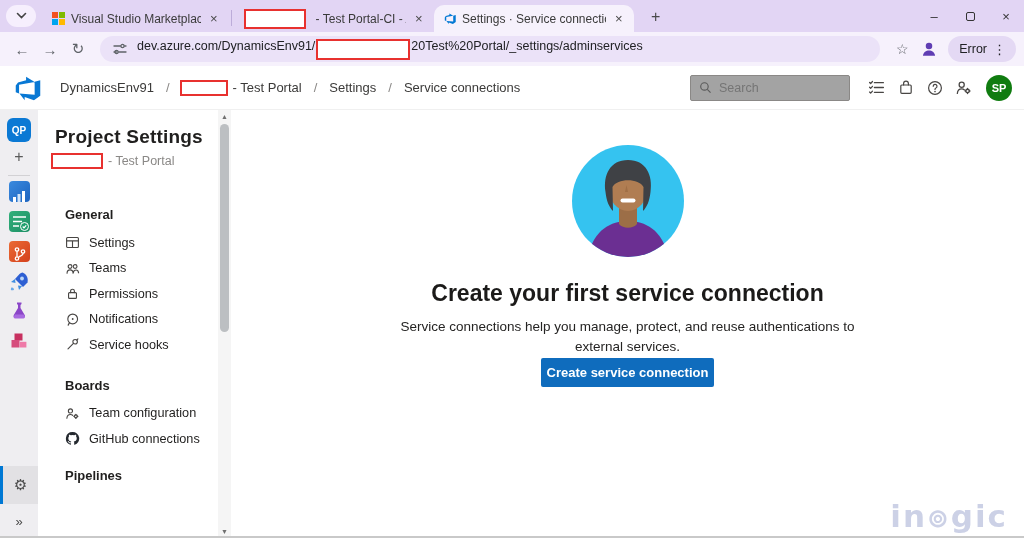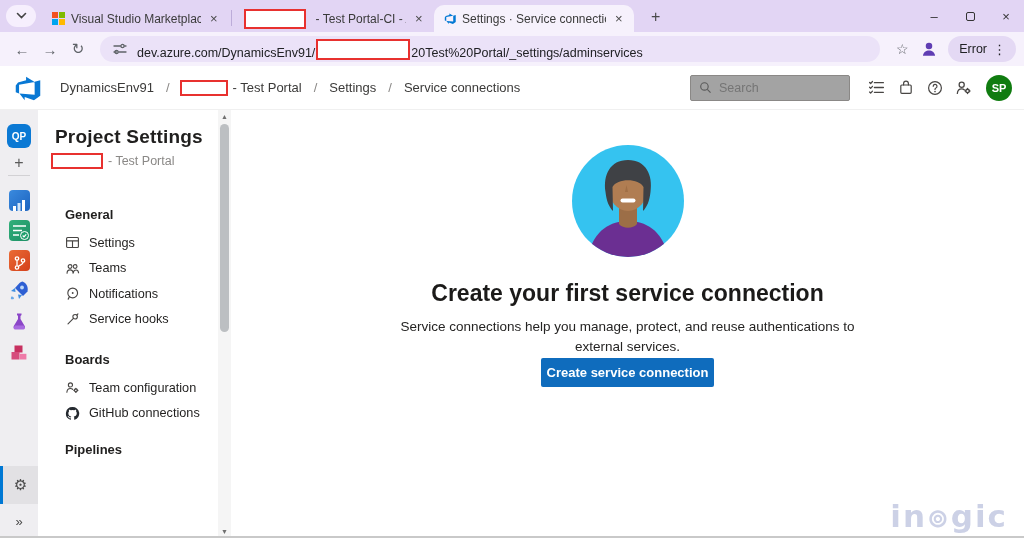--- a/index.html
+++ b/index.html
@@ -20,21 +20,21 @@
   .mslogo i { display:block; }
   .newtab { font-size:16px; color:#4a4a4a; margin:0 0 6px 10px; width:24px; text-align:center; }
   .win-controls { margin-left:auto; display:flex; align-items:center; height:32px; }
   .win-btn { width:36px; text-align:center; color:#333; font-size:13px; }
   .win-max { display:flex; align-items:center; justify-content:center; }
   .win-max i { display:block; width:9px; height:9px; border:1.2px solid #333; border-radius:2px; }
 
   .toolbar { height:34px; background:#f6f1fc; display:flex; align-items:center; padding:0 8px; }
   .nav-btn { width:28px; text-align:center; font-size:15px; color:#5f6368; }
   .addr { flex:1; height:26px; background:#ebe2f8; border-radius:13px; display:flex; align-items:center; padding:0 12px; margin:0 8px; overflow:hidden; }
-  .addr .url { font-size:12.5px; color:#202124; white-space:nowrap; display:flex; align-items:flex-end; }
+  .addr .url { font-size:12.5px; color:#202124; white-space:nowrap; display:flex; align-items:flex-start; }
   .star { width:28px; text-align:center; font-size:14px; color:#5f6368; }
   .profile-icon { width:26px; display:flex; justify-content:center; }
   .error-pill { background:#e4d9f4; height:26px; border-radius:13px; display:flex; align-items:center; padding:0 4px 0 11px; margin-left:6px; }
   .error-label { font-size:12.5px; color:#202124; }
   .kebab { font-size:13px; color:#202124; padding:0 6px; }
 
   
   .redbox { display:inline-block; background:#fff; border:2px solid #e8312f; vertical-align:middle; }
   .redbox.tab { width:62px; height:20px; margin-right:4px; flex:0 0 auto; }
   .redbox.addr-box { width:94px; height:21px; margin:0 1px; }
@@ -48,21 +48,21 @@
   .crumb-sep { color:#8a8886; padding:0 10px; }
   .header-right { margin-left:auto; display:flex; align-items:center; }
   .search-box { width:160px; height:26px; border:1px solid #8a8886; border-radius:2px; background:#a3a3a3; display:flex; align-items:center; padding:0 8px; }
   .search-box input { border:none; outline:none; background:transparent; font-size:12.5px; color:#333; width:110px; margin-left:7px; font-family:"Liberation Sans",sans-serif; }
   .hicon { width:29px; display:flex; justify-content:center; align-items:center; color:#3b3a39; }
   .avatar-sp { width:26px; height:26px; border-radius:50%; background:#107c10; color:#fff; font-size:11px; font-weight:700; display:flex; align-items:center; justify-content:center; margin-left:8px; }
 
   
   .app-body { display:flex; height:428px; }
   .rail { width:38px; background:#efeef1; display:flex; flex-direction:column; align-items:center; padding-top:8px; }
-  .rail-item { width:38px; height:30px; display:flex; align-items:flex-end; justify-content:center; }
+  .rail-item { width:38px; height:30px; display:flex; align-items:flex-start; justify-content:center; }
   .qp { width:24px; height:24px; border-radius:6px; background:#0b79d4; color:#fff; font-size:10px; font-weight:700; display:flex; align-items:center; justify-content:center; }
   .rail-plus { color:#5a5a5a; font-size:16px; }
   .rail-div { width:22px; height:1px; background:#d2d1d4; margin:3px 0 5px 0; }
   .sq { width:21px; height:21px; border-radius:4px; display:flex; align-items:flex-end; justify-content:center; overflow:hidden; }
   .rail-gear { margin-top:auto; width:38px; height:38px; background:#e2e1e4; border-left:3px solid #0078d4; display:flex; align-items:center; justify-content:center; color:#4a4a4a; font-size:15px; }
   .rail-expand { width:38px; height:34px; display:flex; align-items:center; justify-content:center; color:#4a4a4a; font-size:13px; }
 
   .sidebar { width:180px; background:#fff; padding-top:16px; }
   .side-title { margin-left:17px; font-size:19px; font-weight:700; color:#201f1e; letter-spacing:.2px; }
   .side-sub { margin:5px 0 0 13px; font-size:12.5px; color:#8a8886; display:flex; align-items:center; }
@@ -322,20 +322,29 @@
       </div>
       <div class="side-item">
         <svg width="15" height="15" viewBox="0 0 16 16">
             <g class="icon-stroke">
               <circle cx="5.4" cy="5.8" r="2"></circle>
               <circle cx="10.8" cy="5.8" r="2"></circle>
               <path d="M2.2 13c0-2.1 1.5-3.6 3.2-3.6S8.6 10.9 8.6 13M8.8 12.6c.3-1.8 1.6-3 3-3 1.3 0 2.4 1.2 2.7 3"></path>
             </g>
           </svg>
         <span>Teams</span>
+      </div>
+      <div class="side-item">
+        <svg width="15" height="15" viewBox="0 0 16 16">
+            <g class="icon-stroke">
+              <rect x="3.8" y="7" width="8.4" height="6.2" rx="1"></rect>
+              <path d="M6 7V5.4a2 2 0 0 1 4 0V7"></path>
+            </g>
+          </svg>
+        <span>Permissions</span>
       </div>
       <div class="side-item">
         <svg width="15" height="15" viewBox="0 0 16 16">
             <g class="icon-stroke">
               <circle cx="8.2" cy="7.4" r="5.2"></circle>
               <path d="M4.6 11.6L3.4 14"></path>
             </g>
             <circle cx="8.2" cy="7.4" r="1" fill="#484644"></circle>
           </svg>
         <span>Notifications</span>

